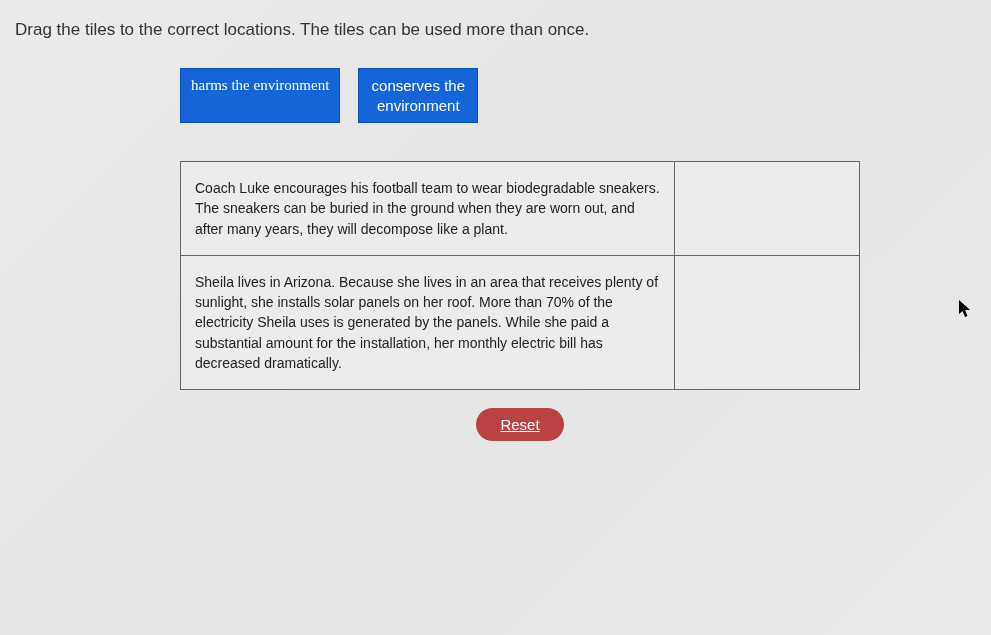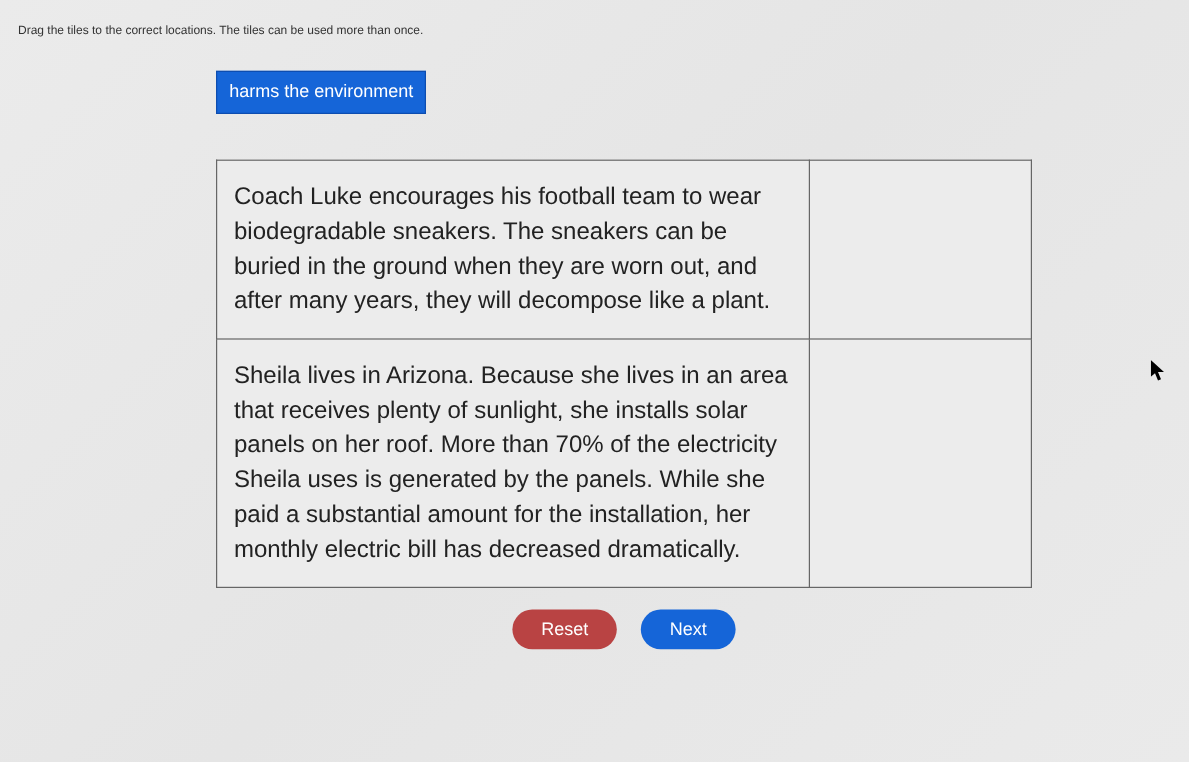--- a/index.html
+++ b/index.html
@@ -14,21 +14,21 @@
       height: 635px;
       overflow: hidden;
       position: relative;
     }
     .content {
       padding: 20px 15px;
       background: linear-gradient(135deg, #ebebeb 0%, #e5e5e5 50%, #eaeaea 100%);
       height: 100%;
     }
     .instruction-line {
-      font-size: 10px;
+      font-size: 17px;
       color: #333;
       margin-bottom: 28px;
     }
     .tiles-row {
       display: flex;
       gap: 18px;
       margin-left: 165px;
       margin-bottom: 38px;
     }
     .tile {
@@ -37,31 +37,32 @@
       padding: 7px 10px;
       font-size: 15px;
       border: 1px solid #0d4db0;
       cursor: grab;
       text-align: center;
       line-height: 1.3;
       min-width: 120px;
     }
     .tile.wide {
       white-space: nowrap;
+      font-family: Liberation Serif, serif;
     }
     .answer-table {
       margin-left: 165px;
       border-collapse: collapse;
       width: 680px;
     }
     .answer-table td {
       border: 1px solid #666;
       padding: 16px 14px;
       vertical-align: middle;
-      font-size: 20px;
+      font-size: 14px;
       color: #222;
       line-height: 1.45;
       margin-left: 31px;
     }
     .answer-table td.drop-zone {
       width: 185px;
       background: #ececec;
     }
     .answer-table td.scenario {
       background: #ececec;
@@ -75,20 +76,21 @@
       width: 680px;
     }
     .btn {
       border: none;
       padding: 8px 24px;
       border-radius: 20px;
       font-size: 15px;
       color: #fff;
       cursor: pointer;
       font-weight: 500;
+      text-decoration: underline;
     }
     .btn-reset {
       background: #b94343;
     }
     .btn-next {
       background: #1565d8;
     }
     .cursor {
       position: absolute;
       right: 18px;
@@ -100,38 +102,38 @@
   </style>
 </head>
 <body>
 
 <div class="content">
 
   <p class="instruction-line">Drag the tiles to the correct locations. The tiles can be used more than once.</p>
 
   <div class="tiles-row">
     <div class="tile wide">harms the environment</div>
+    <div class="tile">conserves the<br>environment</div>
   </div>
 
   <table class="answer-table">
     <tbody>
         <tr>
       <td class="scenario">Coach Luke encourages his football team to wear biodegradable sneakers. The sneakers can be buried in the ground when they are worn out, and after many years, they will decompose like a plant.</td>
       <td class="drop-zone"></td>
     </tr>
     <tr>
       <td class="scenario">Sheila lives in Arizona. Because she lives in an area that receives plenty of sunlight, she installs solar panels on her roof. More than 70% of the electricity Sheila uses is generated by the panels. While she paid a substantial amount for the installation, her monthly electric bill has decreased dramatically.</td>
       <td class="drop-zone"></td>
     </tr>
   </tbody>
     </table>
 
   <div class="buttons-row">
     <button class="btn btn-reset">Reset</button>
-    <button class="btn btn-next">Next</button>
   </div>
 
 </div>
 
 <div class="cursor">
   <svg width="14" height="18" viewBox="0 0 14 18">
       <path d="M0 0 L0 14 L3.5 11 L6 17 L8.5 16 L6 10 L11 10 Z" fill="#000"></path>
     </svg>
 </div>
 

